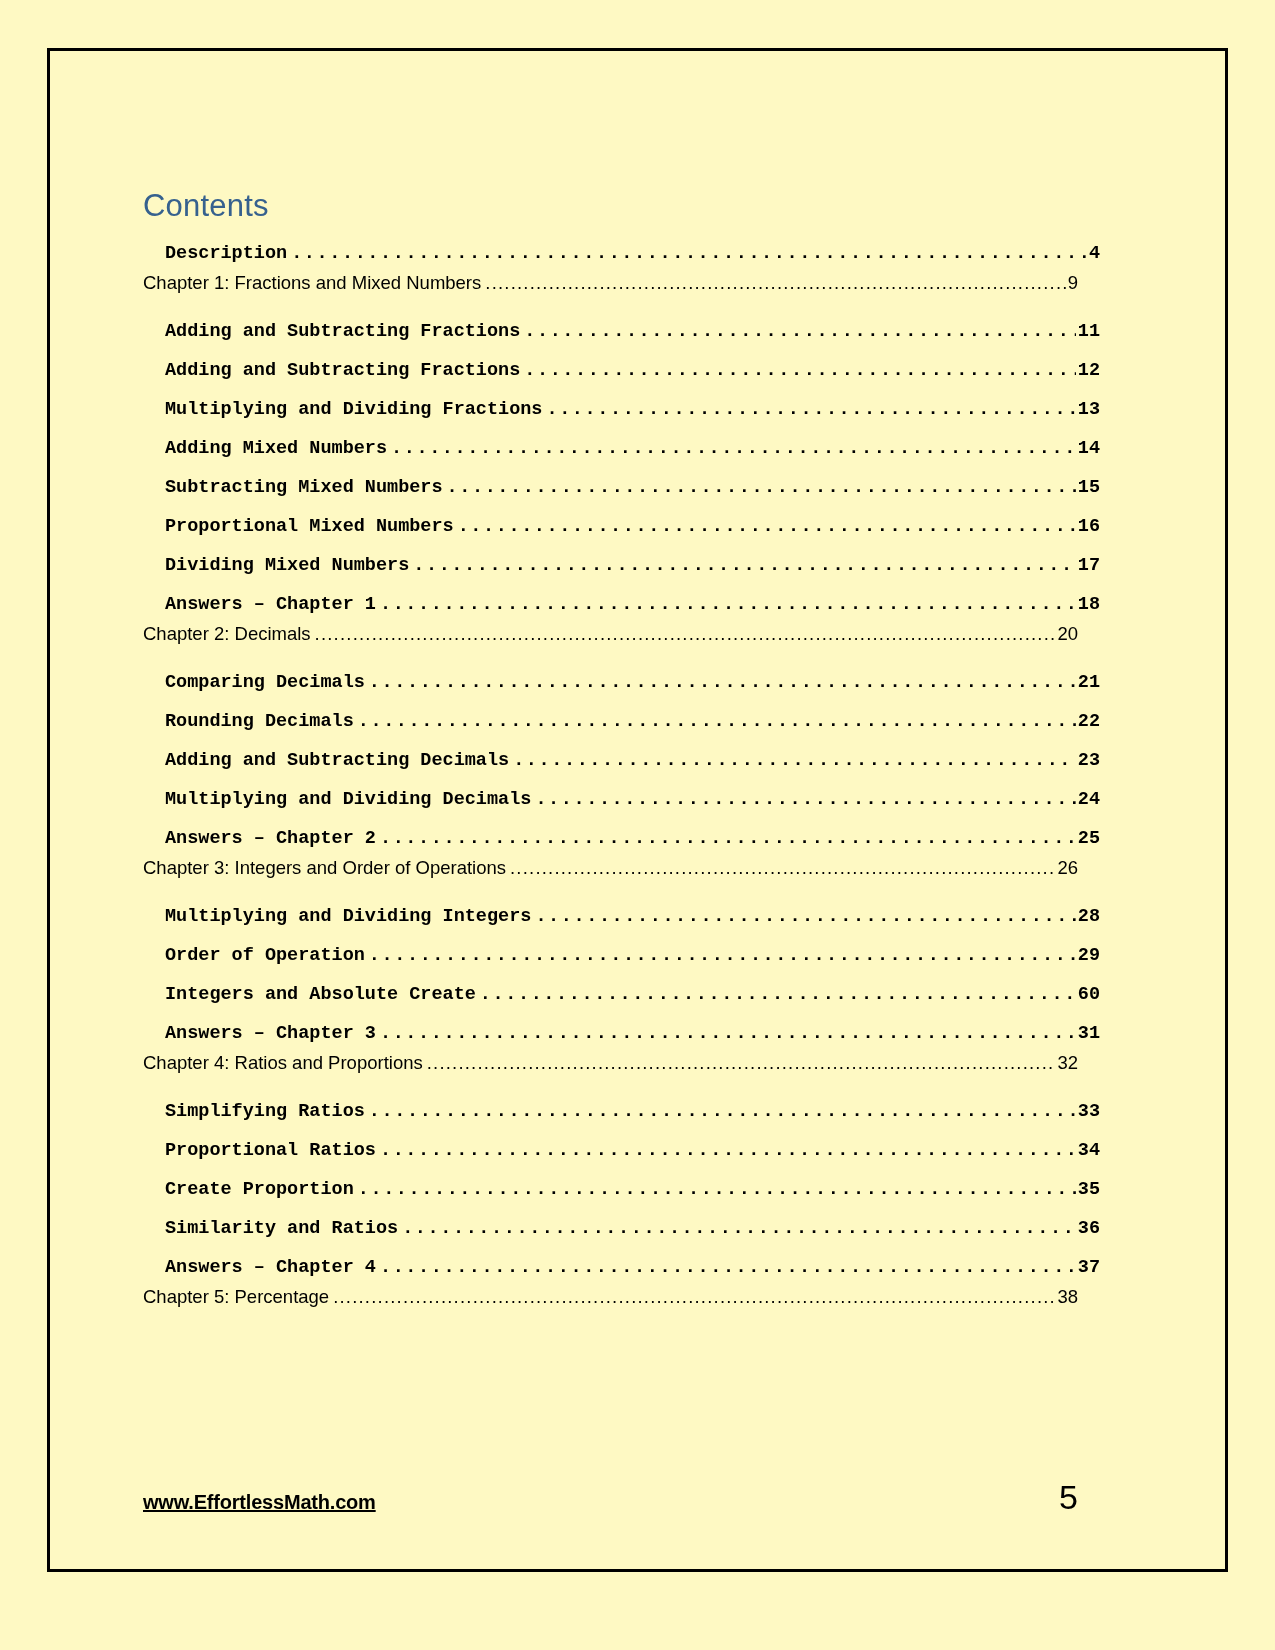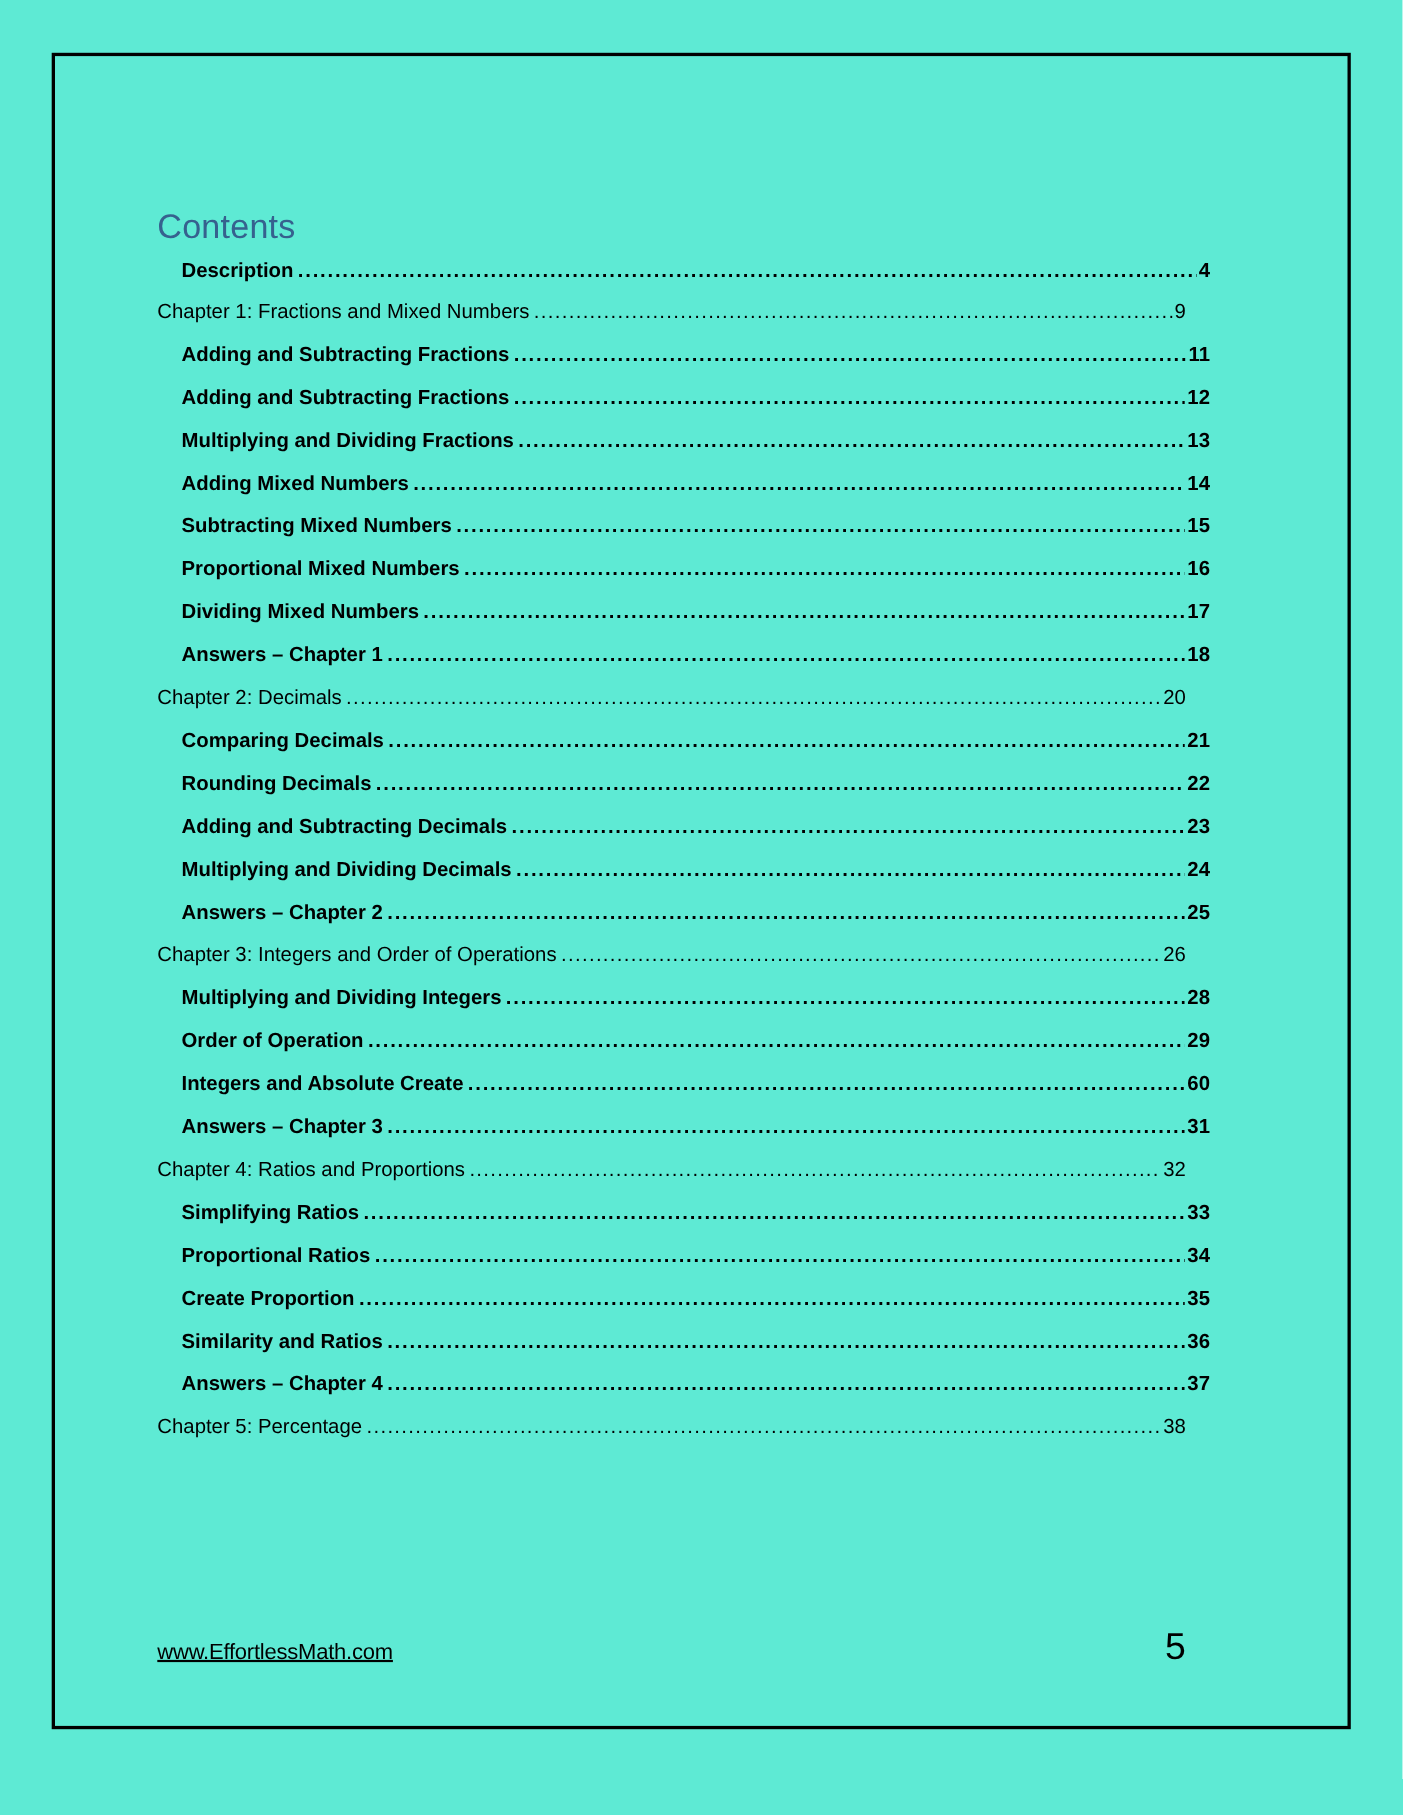--- a/index.html
+++ b/index.html
@@ -7,21 +7,21 @@
     padding: 0;
     background: #ffffff;
   }
   body {
     font-family: "Liberation Sans", sans-serif;
   }
   .page {
     position: relative;
     width: 1275px;
     height: 1650px;
-    background: #5eead4;
+    background: #fef9c3;
     box-sizing: border-box;
     overflow: hidden;
   }
   .page-border {
     position: absolute;
     left: 47px;
     top: 48px;
     width: 1181px;
     height: 1524px;
     border: 3px solid #000000;
@@ -66,21 +66,22 @@
     padding-right: 215px;
     height: 39px;
     align-items: center;
   }
   
   .level-2 {
     font-weight: bold;
     padding-left: 22px;
     padding-right: 0px;
     height: 39px;
-    align-items: center;
+    align-items: flex-end;
+    font-family: Liberation Mono, monospace;
   }
   
   .row-description {
     height: 34px;
   }
   .entry-label {
     flex: 0 0 auto;
     padding-right: 4px;
   }
   .entry-leader {
@@ -119,21 +120,21 @@
     position: absolute;
     left: 0;
     top: 0;
     width: 935px;
     display: flex;
     align-items: flex-end;
     justify-content: space-between;
   }
   .footer-site {
     font-size: 20px;
-    font-weight: normal;
+    font-weight: bold;
     text-decoration: underline;
     color: #000000;
     font-family: "Liberation Sans", sans-serif;
     letter-spacing: -0.2px;
   }
   .footer-pagenum {
     font-size: 34px;
     font-weight: normal;
     color: #000000;
     font-family: "Liberation Sans", sans-serif;

